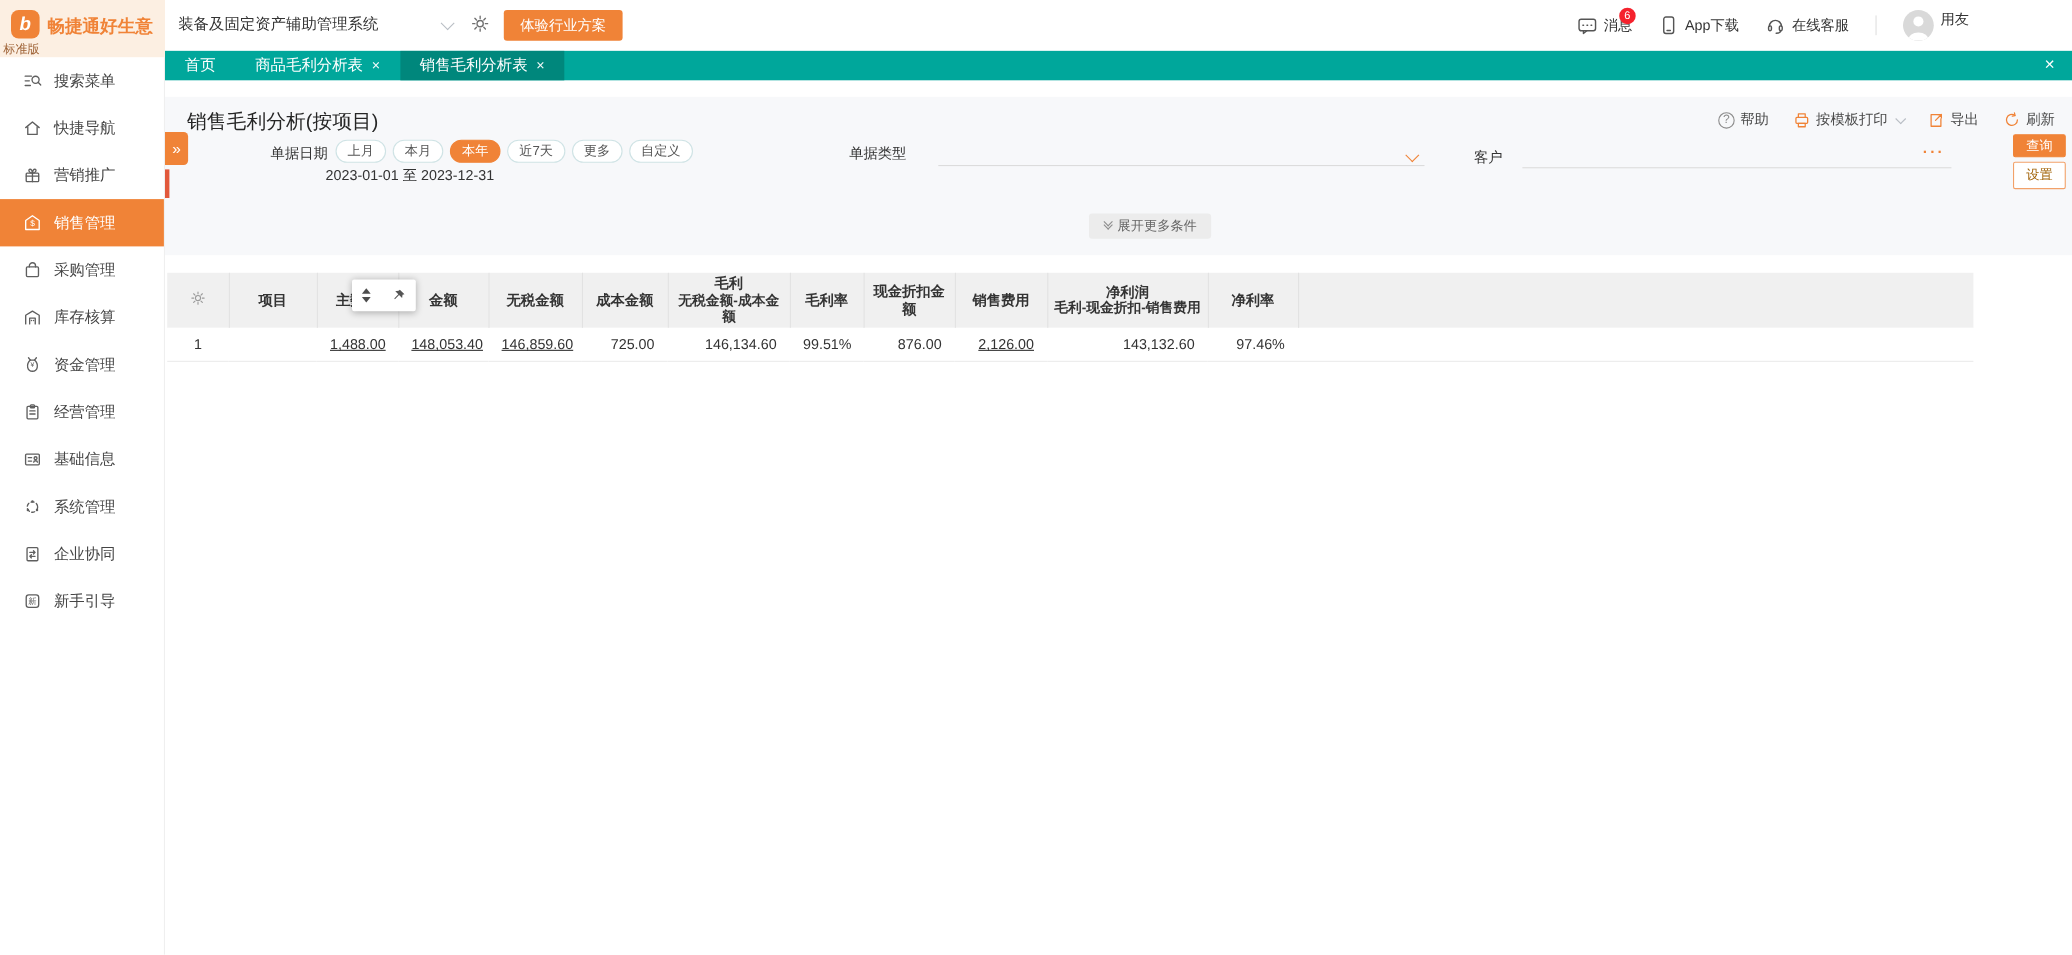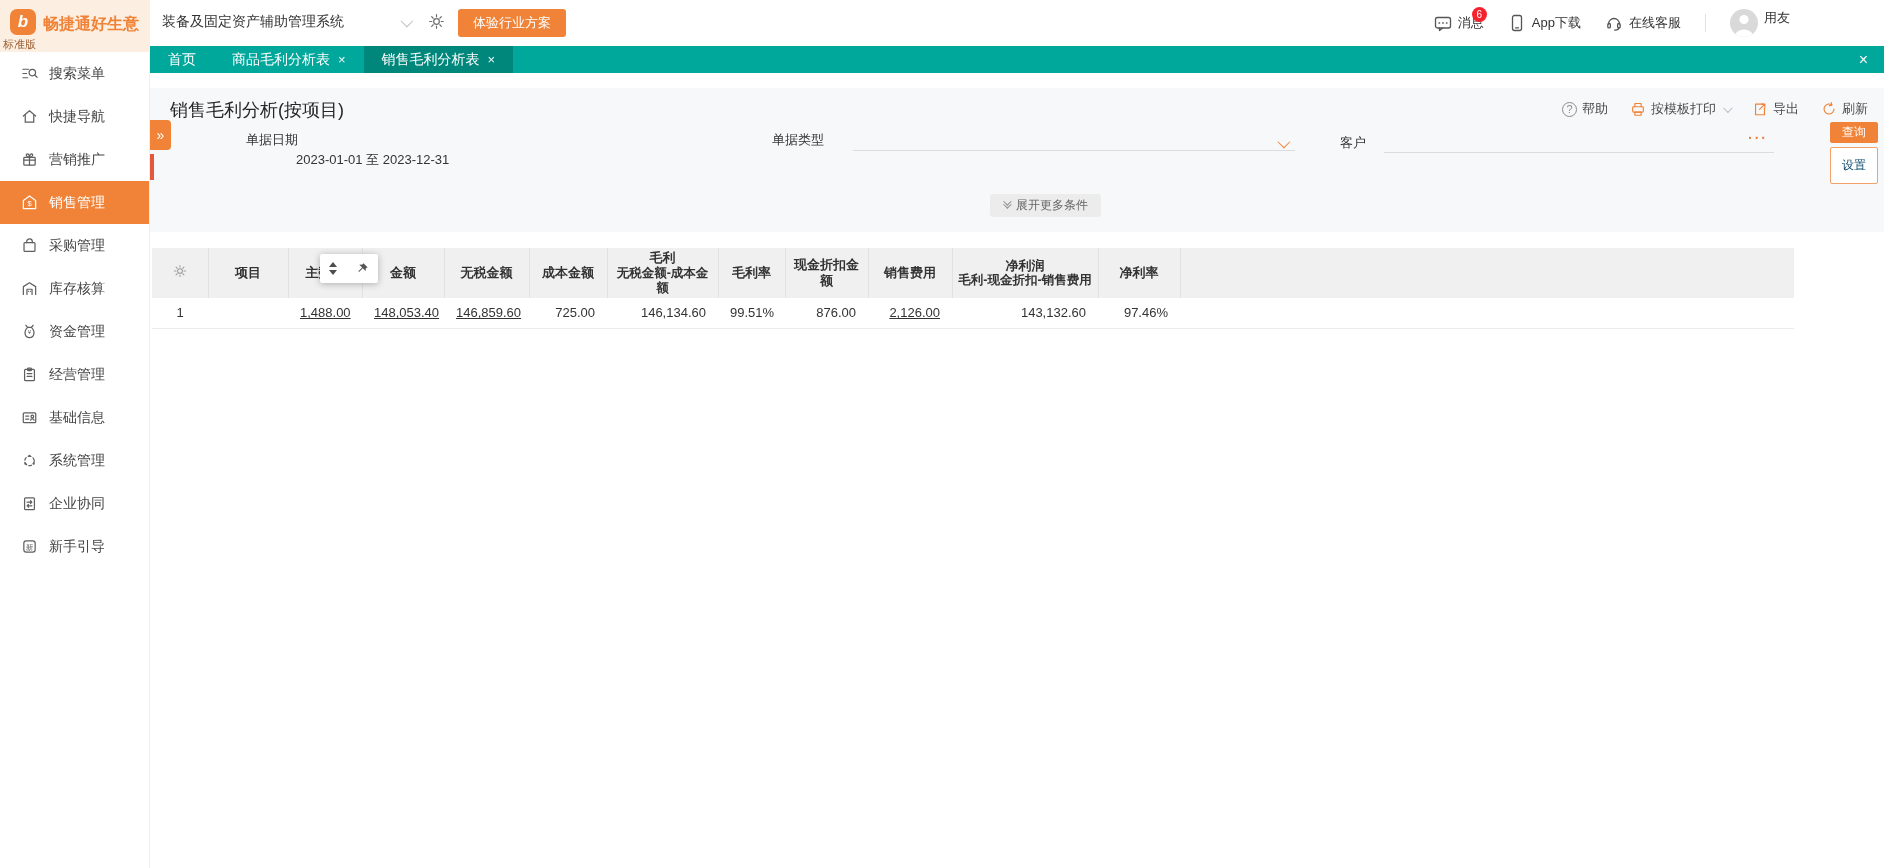--- a/index.html
+++ b/index.html
@@ -65,22 +65,22 @@
   .pill-row { position:absolute; left:155px; top:39px; display:flex; gap:6px; }
   .pill { height:21px; padding:0 10px; background:#fff; border:1px solid #cfe3e5; border-radius:11px; font-size:12px;
     color:#555; display:flex; align-items:center; cursor:pointer; white-space:nowrap; }
   .pill.active { background:#f08337; border-color:#f08337; color:#fff; }
   .date-range { position:absolute; left:146px; top:63px; font-size:13px; color:#333; }
   .field-line { position:absolute; height:1px; background:#dcdcdc; cursor:text; }
   .doc-chev { position:absolute; left:1128px; top:46px; }
   .more-dots { position:absolute; left:1598px; top:42px; color:#f08337; font-size:14px; font-weight:bold; letter-spacing:2px; cursor:pointer; }
   .query-btn { position:absolute; right:6px; top:34px; width:48px; height:21px; background:#f08337; border:1px solid #f08337;
     color:#fff; font-size:12px; border-radius:2px; display:flex; align-items:center; justify-content:center; cursor:pointer; }
-  .settings-btn { position:absolute; right:6px; top:59px; width:48px; height:37px; background:#fff; border:1px solid #f2a169;
-    color:#0c4a6e; font-size:12px; border-radius:2px; display:flex; align-items:center; justify-content:center; cursor:pointer; }
+  .settings-btn { position:absolute; right:6px; top:59px; width:48px; height:25px; background:#fff; border:1px solid #f2a169;
+    color:#a16207; font-size:12px; border-radius:2px; display:flex; align-items:center; justify-content:center; cursor:pointer; }
   .expand-pill { position:absolute; left:840px; top:106px; height:23px; background:#ececec; border-radius:3px; color:#666;
     font-size:12px; display:flex; align-items:center; gap:7px; padding:0 13px; cursor:pointer; }
   .dbl-chev { display:flex; flex-direction:column; gap:-2px; }
   .dbl-chev .chev { width:6px; height:6px; border-color:#8c8c8c; margin-top:-3px; }
 
   
   .table-wrap { position:absolute; left:2px; top:160px; width:1642px; }
   table { width:100%; border-collapse:collapse; table-layout:fixed; }
   thead th { background:#f0f0f0; height:36px; border-right:1px solid #e2e2e2; font-size:13px; font-weight:bold; color:#333;
     text-align:center; line-height:1.2; padding:2px 3px; cursor:pointer; }
@@ -304,20 +304,28 @@
             <path d="M11.6 1.8l.6 2.8-2.8.6"></path>
           </svg>
         <span>刷新</span>
       </div>
     </div>
 
     <div class="collapse-btn">»</div>
     <div class="left-strip"></div>
 
     <span class="f-label" style="left:96px; top:43px;">单据日期</span>
+    <div class="pill-row">
+      <span class="pill">上月</span>
+      <span class="pill">本月</span>
+      <span class="pill active">本年</span>
+      <span class="pill">近7天</span>
+      <span class="pill">更多</span>
+      <span class="pill">自定义</span>
+    </div>
     <div class="date-range">2023-01-01 至 2023-12-31</div>
 
     <span class="f-label" style="left:622px; top:43px;">单据类型</span>
     <div class="field-line" style="left:703px; top:62px; width:442px;"></div>
     <span class="doc-chev"><span class="chev orange"></span></span>
 
     <span class="f-label" style="left:1190px; top:46px;">客户</span>
     <div class="field-line" style="left:1234px; top:64px; width:390px;"></div>
     <span class="more-dots">···</span>
 

